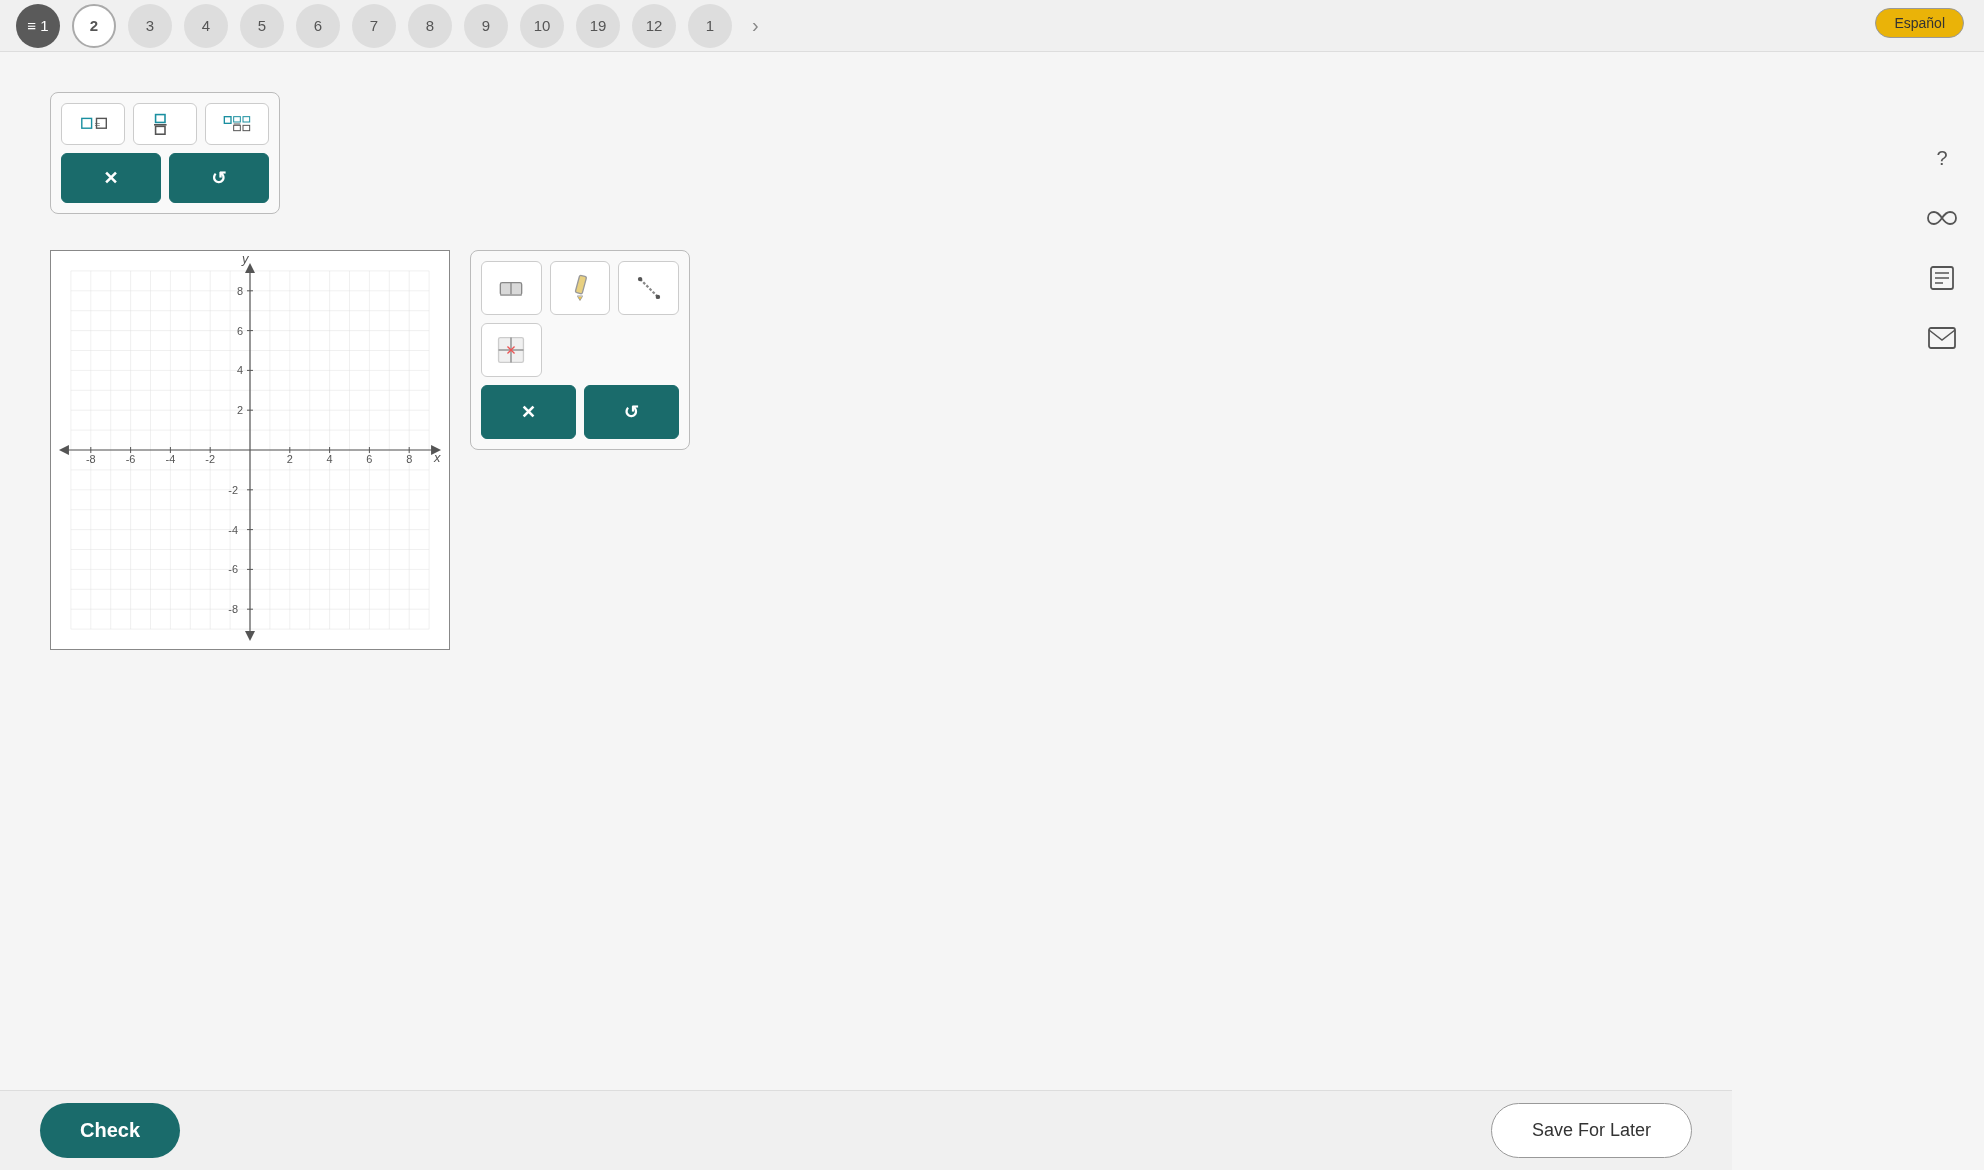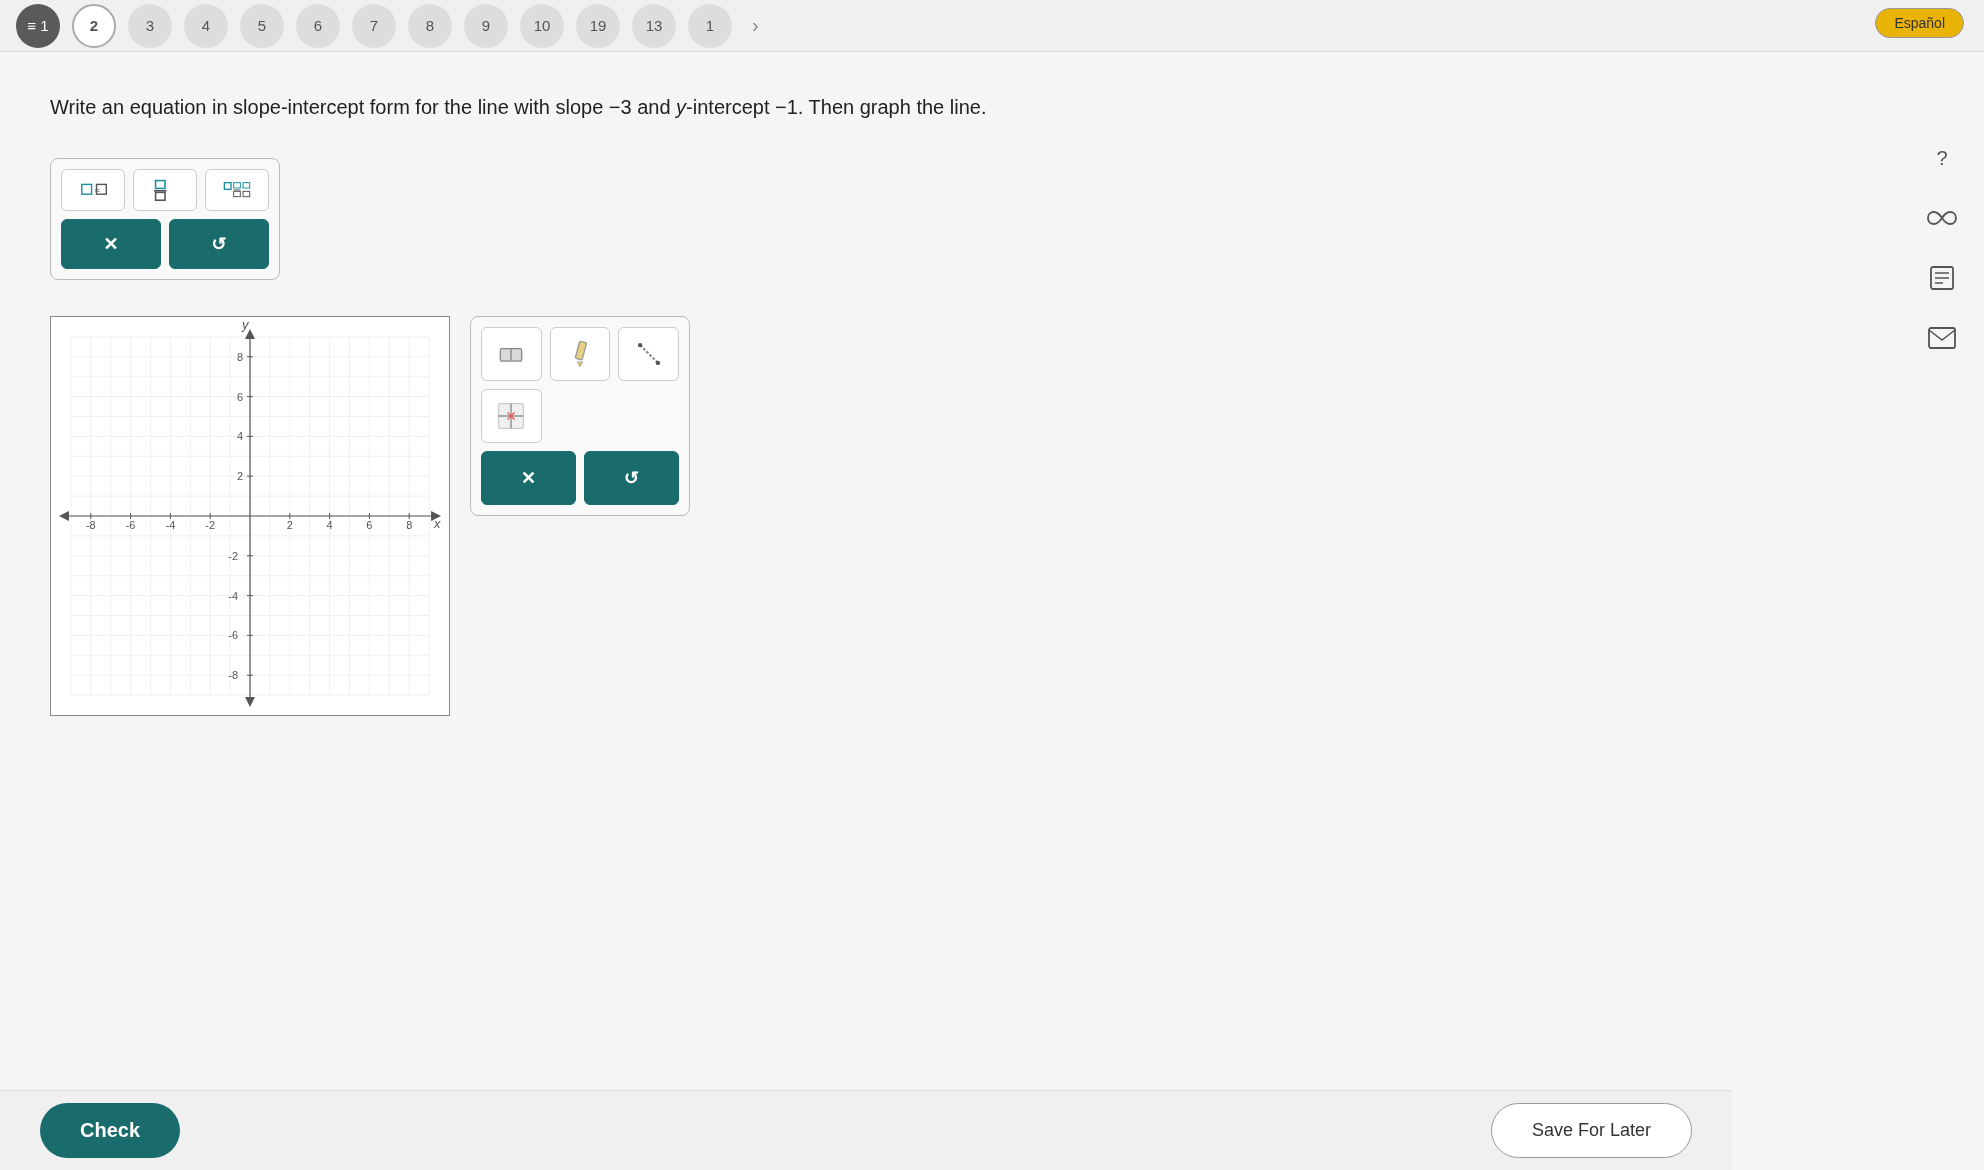--- a/index.html
+++ b/index.html
@@ -314,32 +314,29 @@
     <div class="nav-bubble active">2</div>
     <div class="nav-bubble">3</div>
     <div class="nav-bubble">4</div>
     <div class="nav-bubble">5</div>
     <div class="nav-bubble">6</div>
     <div class="nav-bubble">7</div>
     <div class="nav-bubble">8</div>
     <div class="nav-bubble">9</div>
     <div class="nav-bubble">10</div>
     <div class="nav-bubble">19</div>
-    <div class="nav-bubble">13</div>
+    <div class="nav-bubble">12</div>
     <div class="nav-bubble">1</div>
     <span class="nav-arrow">›</span>
   </div>
   <button class="espanol-btn">Español</button>
 </div>
 
 <div class="main-content">
 
-  <div class="question-text">
-    Write an equation in slope-intercept form for the line with slope −3 and <em>y</em>-intercept −1. Then graph the line.
-  </div>
 
   <div class="equation-section">
 
     <div class="math-toolbar">
 
       <button class="math-btn" title="equals">
         <svg viewBox="0 0 40 28" fill="none" xmlns="http://www.w3.org/2000/svg">
           <rect x="4" y="6" width="14" height="14" fill="none" stroke="#1a8fa0" stroke-width="2"></rect>
           <text x="22" y="18" fill="#333" font-size="14" font-family="Arial">=</text>
           <rect x="25" y="6" width="14" height="14" fill="none" stroke="#555" stroke-width="2"></rect>

